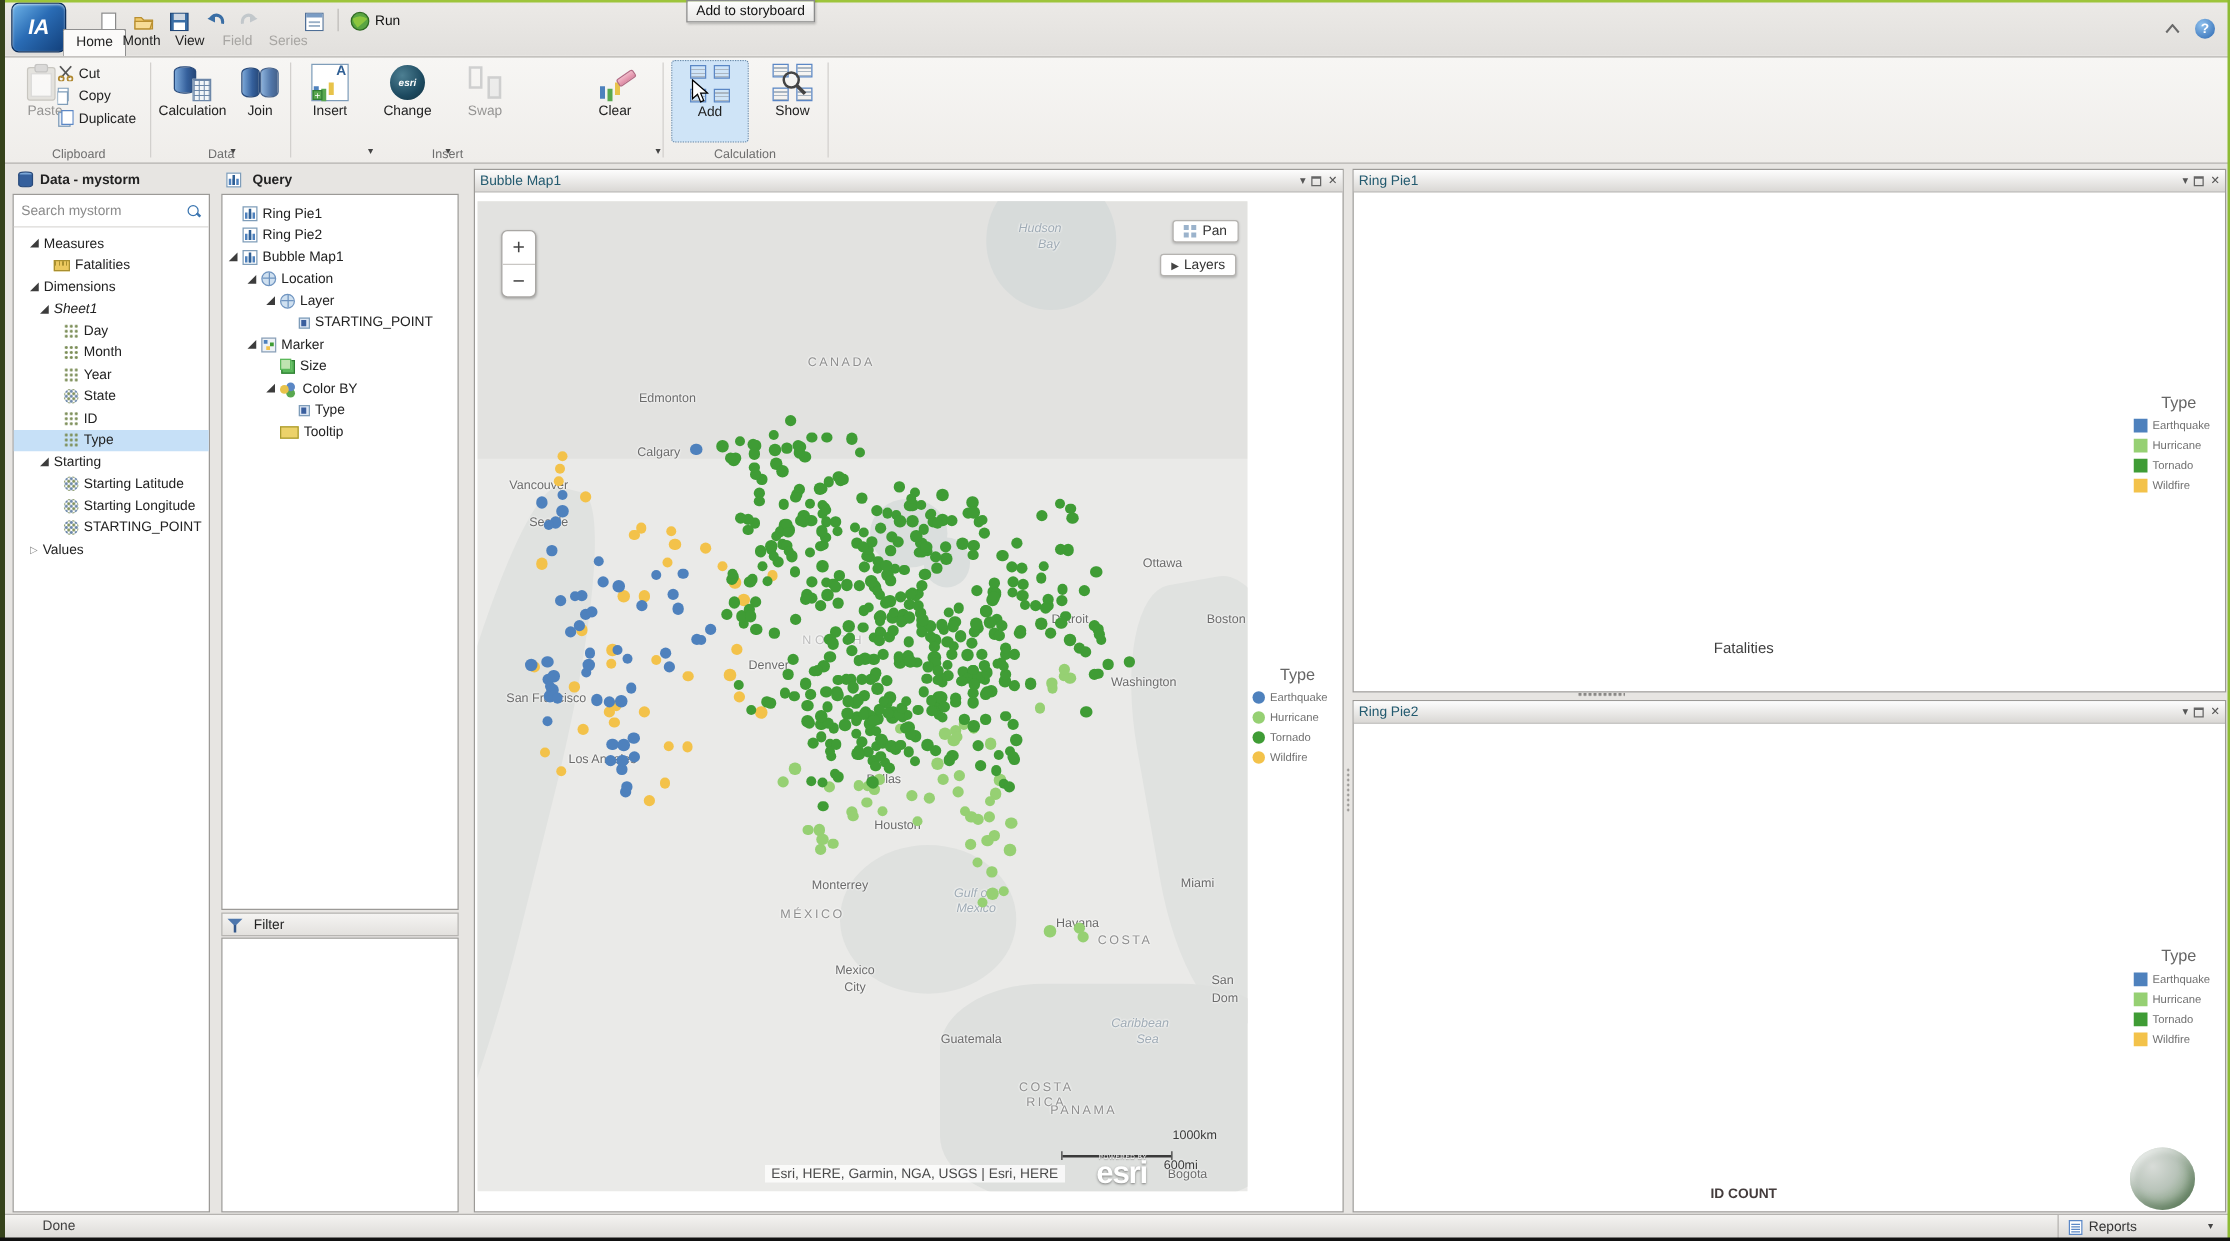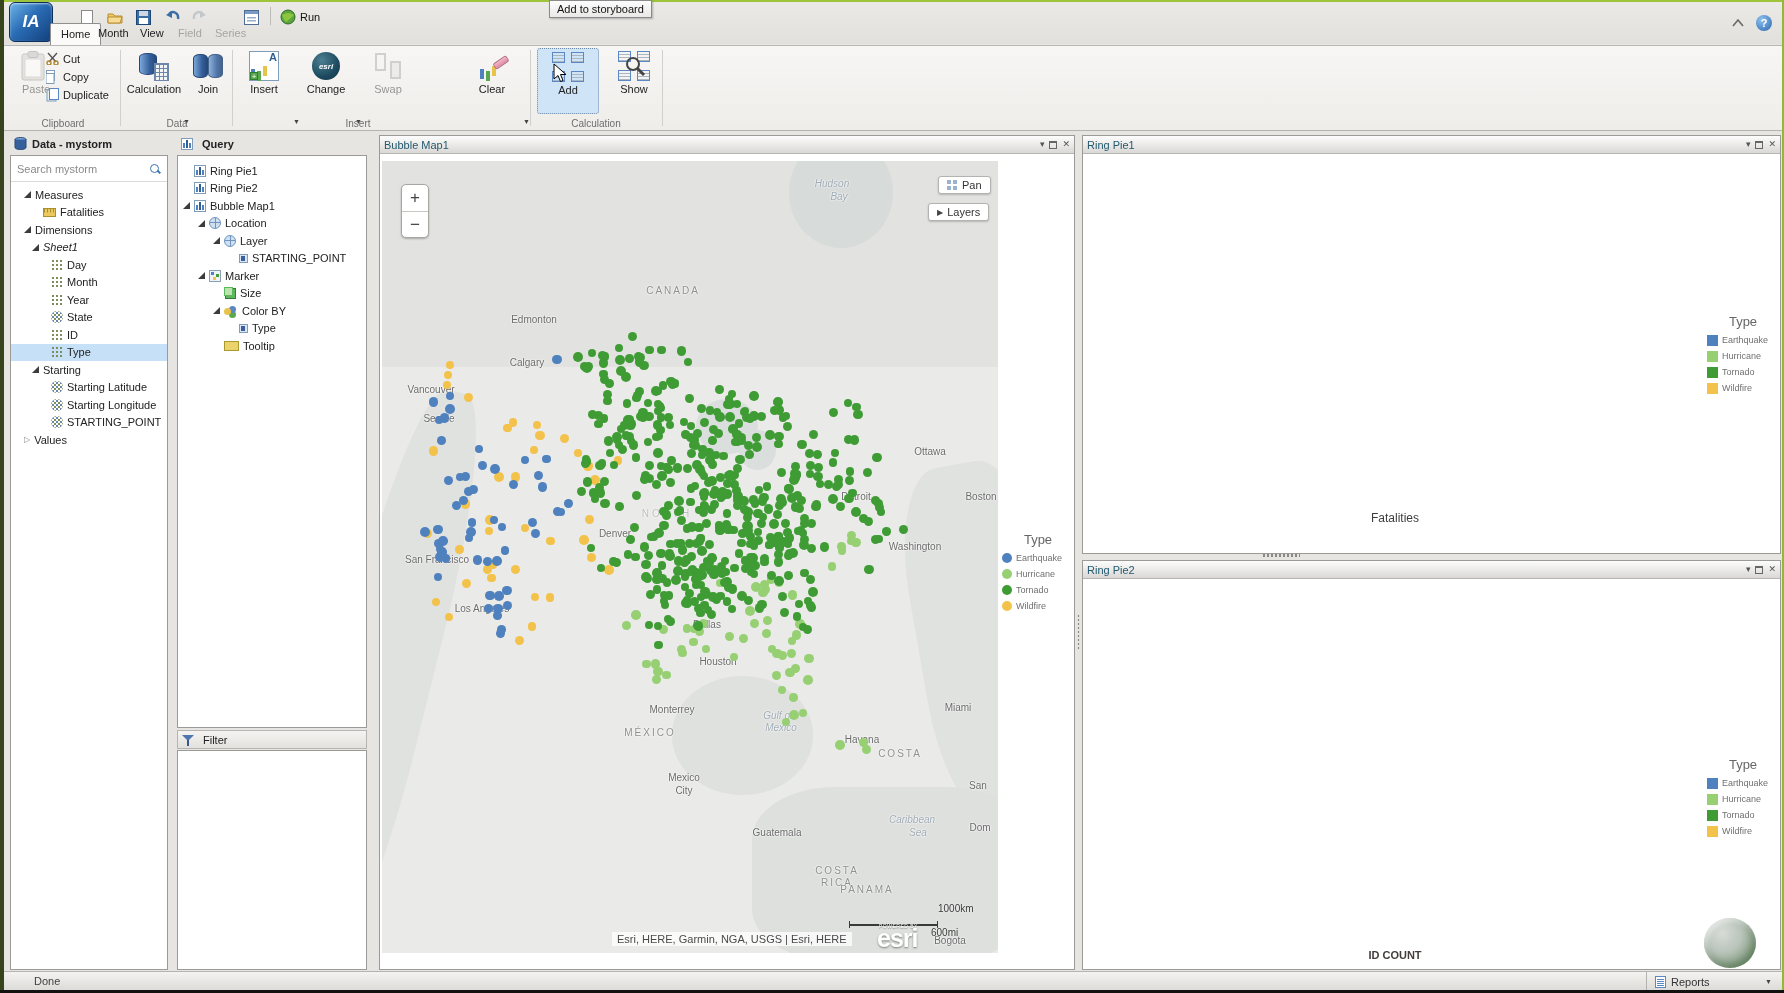--- a/index.html
+++ b/index.html
@@ -545,21 +545,21 @@
         <div class="map-label lbl-water" style="left: 399px; top: 566px;">Mexico</div>
         <div class="map-label lbl-city" style="left: 302px; top: 616px;">Mexico</div>
         <div class="map-label lbl-city" style="left: 302px; top: 629px;">City</div>
         <div class="map-label lbl-city" style="left: 395px; top: 671px;">Guatemala</div>
         <div class="map-label lbl-city" style="left: 480px; top: 578px;">Havana</div>
         <div class="map-label lbl-country" style="left: 518px; top: 592px;">COSTA</div>
         <div class="map-label lbl-city" style="left: 576px; top: 546px;">Miami</div>
         <div class="map-label lbl-water" style="left: 530px; top: 658px;">Caribbean</div>
         <div class="map-label lbl-water" style="left: 536px; top: 671px;">Sea</div>
         <div class="map-label lbl-city" style="left: 596px; top: 624px;">San</div>
-        <div class="map-label lbl-city" style="left: 598px; top: 638px; margin-top: 28px;">Dom</div>
+        <div class="map-label lbl-city" style="left: 598px; top: 638px;">Dom</div>
         <div class="map-label lbl-country" style="left: 455px; top: 709px;">COSTA</div>
         <div class="map-label lbl-country" style="left: 455px; top: 721px;">RICA</div>
         <div class="map-label lbl-country" style="left: 485px; top: 728px;">PANAMA</div>
         <div class="map-label lbl-city" style="left: 568px; top: 779px;">Bogota</div>
       </div>
     <div id="map-dots">
         <div class="dot" style="left: 102.6px; top: 365.5px; width: 8.5px; height: 8.5px; background: rgb(243, 194, 74);"></div>
         <div class="dot" style="left: 105.3px; top: 412.5px; width: 8.6px; height: 8.6px; background: rgb(243, 194, 74);"></div>
         <div class="dot" style="left: 78.7px; top: 338.4px; width: 9.7px; height: 9.7px; background: rgb(243, 194, 74);"></div>
         <div class="dot" style="left: 46.7px; top: 285.4px; width: 9.6px; height: 9.6px; background: rgb(243, 194, 74);"></div>

